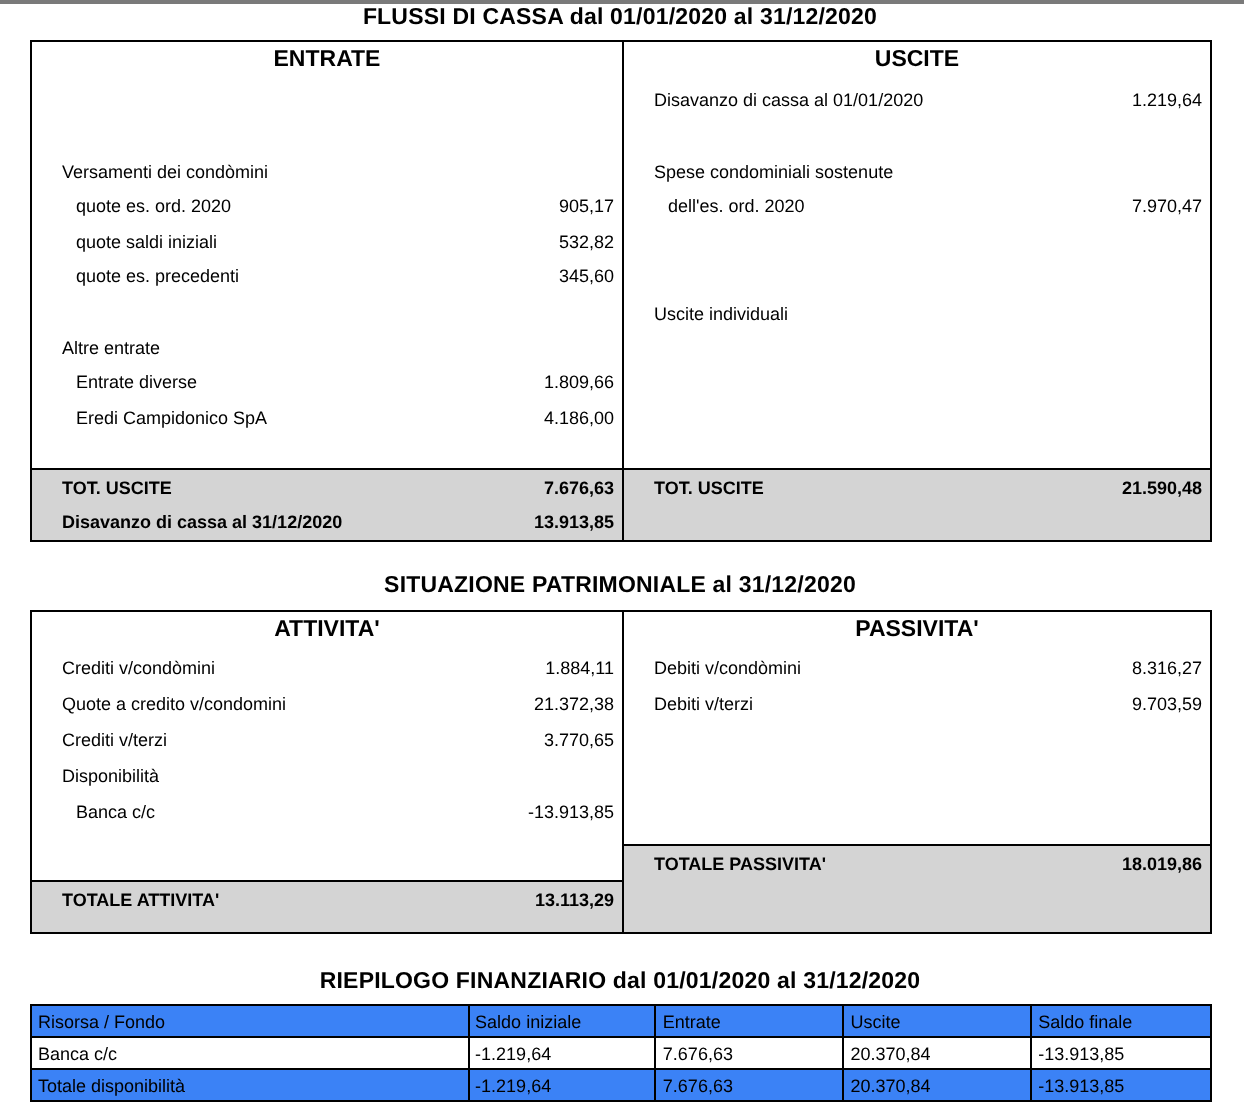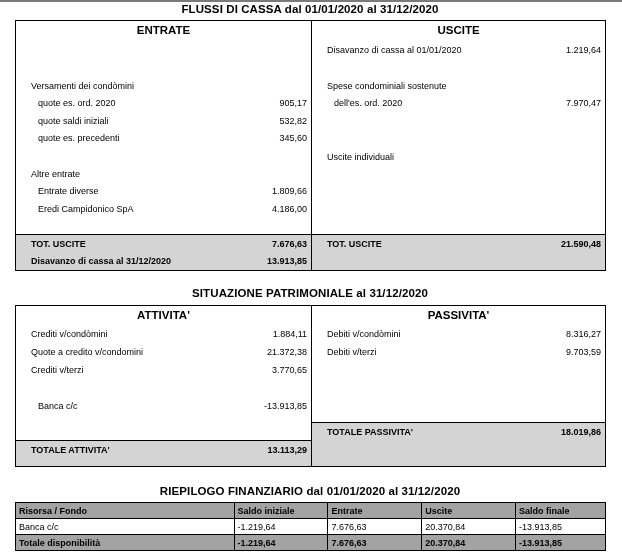--- a/index.html
+++ b/index.html
@@ -14,21 +14,21 @@
   .colhead { position: absolute; left: 0; right: 0; top: 0; height: 18px; text-align: center; font-weight: bold; font-size: 11.5px; line-height: 18px; }
   .row { position: absolute; left: 12px; right: 0; height: 18px; line-height: 18px; white-space: nowrap; }
   .row .lbl { position: absolute; left: 3px; }
   .row .lbl.ind { left: 10px; }
   .row .val { position: absolute; right: 4px; }
   .totals { position: absolute; left: 0; right: 0; bottom: 0; background: #d4d4d4; border-top: 1px solid #000; }
   .totals .row { font-weight: bold; }
   table.riep { position: absolute; left: 15px; top: 502px; width: 591px; border-collapse: collapse; font-size: 9px; }
   table.riep td { border: 1px solid #000; height: 16px; padding: 0 3px; white-space: nowrap; }
   table.riep td.n { }
-  table.riep tr.hdr td, table.riep tr.tot td { background: #a3a3a3; font-weight: bold; }
+  table.riep tr.hdr td, table.riep tr.tot td { background: #3b82f6; font-weight: normal; }
 </style>
 </head>
 <body>
 
 <div class="topline"></div>
 
 <div class="title" style="top:3px;">FLUSSI DI CASSA dal 01/01/2020 al 31/12/2020</div>
 
 <div class="box" style="top:20px; height:251px;">
   <div class="col left">
@@ -105,20 +105,23 @@
       <span class="val">1.884,11</span>
     </div>
     <div class="row" style="top:37px;">
       <span class="lbl">Quote a credito v/condomini</span>
       <span class="val">21.372,38</span>
     </div>
     <div class="row" style="top:55px;">
       <span class="lbl">Crediti v/terzi</span>
       <span class="val">3.770,65</span>
     </div>
+    <div class="row" style="top:73px;">
+      <span class="lbl">Disponibilità</span>
+    </div>
     <div class="row" style="top:91px;">
       <span class="lbl ind">Banca c/c</span>
       <span class="val">-13.913,85</span>
     </div>
     <div class="totals" style="height:26px;">
       <div class="row" style="top:0;">
         <span class="lbl">TOTALE ATTIVITA'</span>
         <span class="val">13.113,29</span>
       </div>
     </div>

